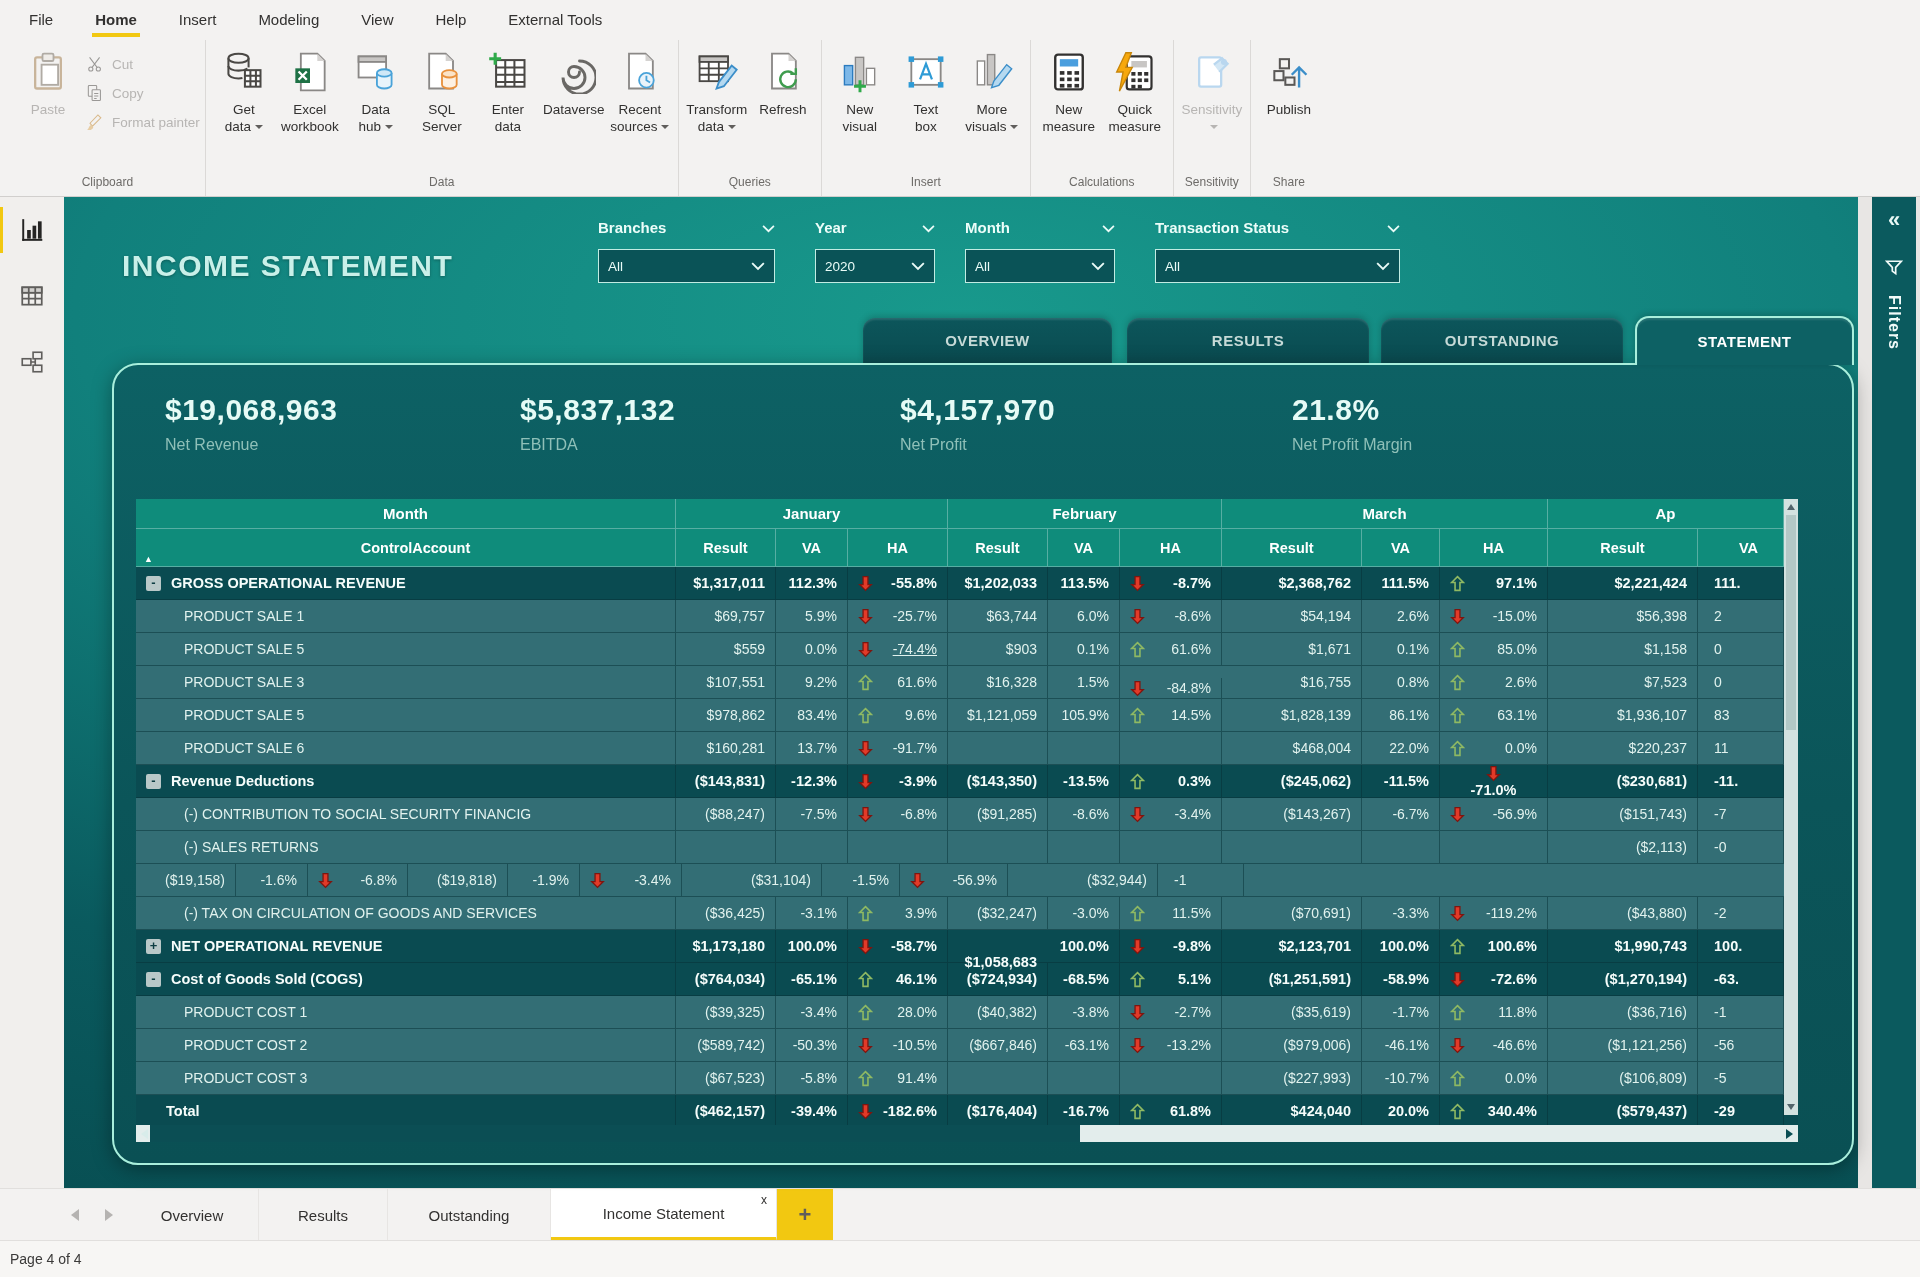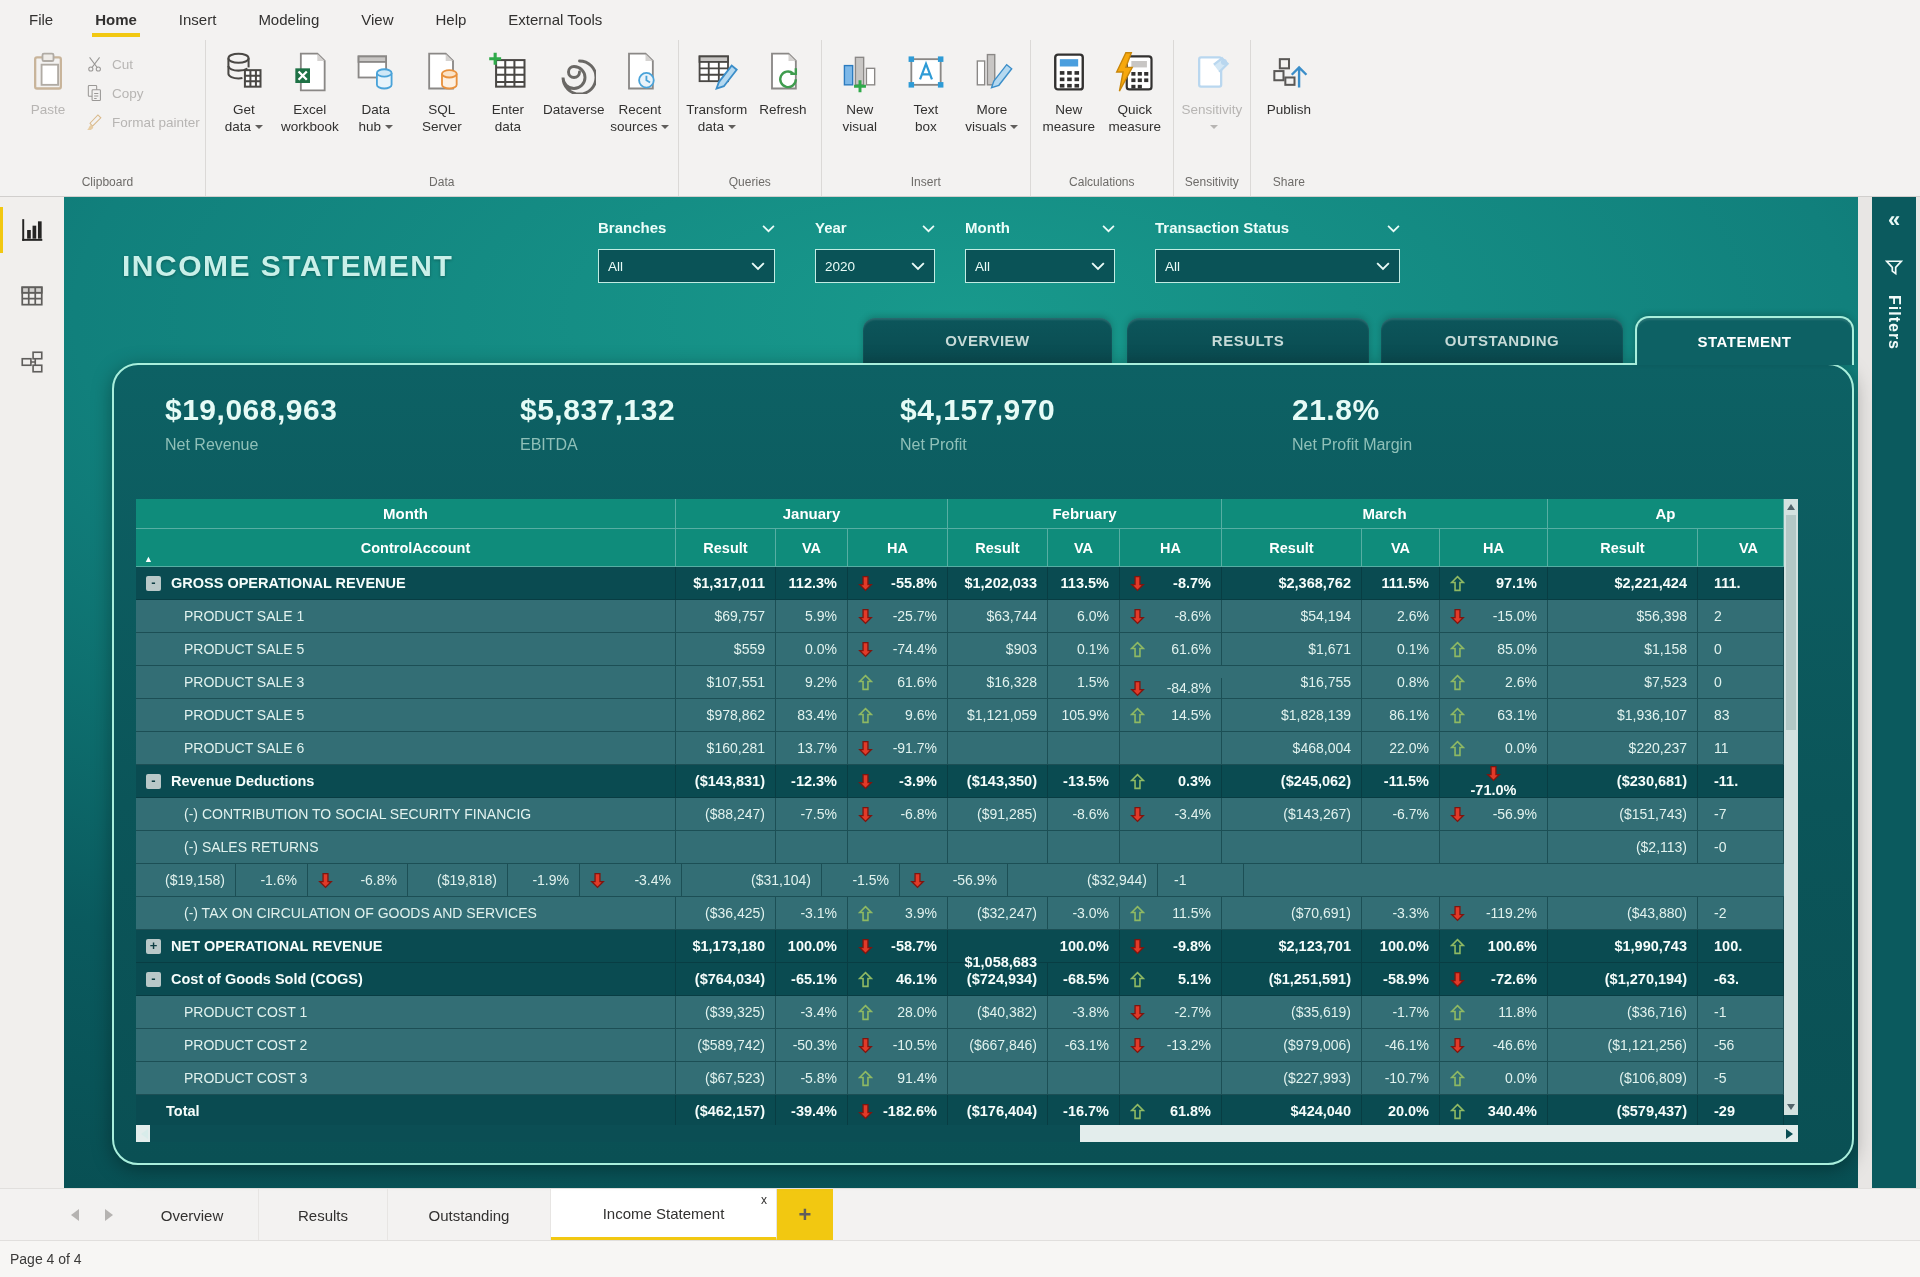--- a/index.html
+++ b/index.html
@@ -594,21 +594,21 @@
             </div>
             <div class="c num" style="width: 150px;">$56,398</div>
             <div class="c apva" style="width: 86px;">2</div>
           </div>
           <div class="trow r-item">
             <div class="c name" style="width: 540px;">
               <span>PRODUCT SALE 5</span>
             </div>
             <div class="c num" style="width: 100px;">$559</div>
             <div class="c num" style="width: 72px;">0.0%</div>
-            <div class="c ha" style="width: 100px;">
+            <div class="c ha" style="width: 100px; text-decoration: underline;">
               <span class="arr">
                 <svg width="15" height="17" viewBox="0 0 14 16">
                   <path d="M7 14.5 L1.5 9 H4.7 V1.5 H9.3 V9 H12.5 Z" fill="#E23A28" stroke="#7e150f" stroke-width="1.2"></path>
                 </svg>
               </span>
               <span class="haval">-74.4%</span>
             </div>
             <div class="c num" style="width: 100px;">$903</div>
             <div class="c num" style="width: 72px;">0.1%</div>
             <div class="c ha" style="width: 102px;">

